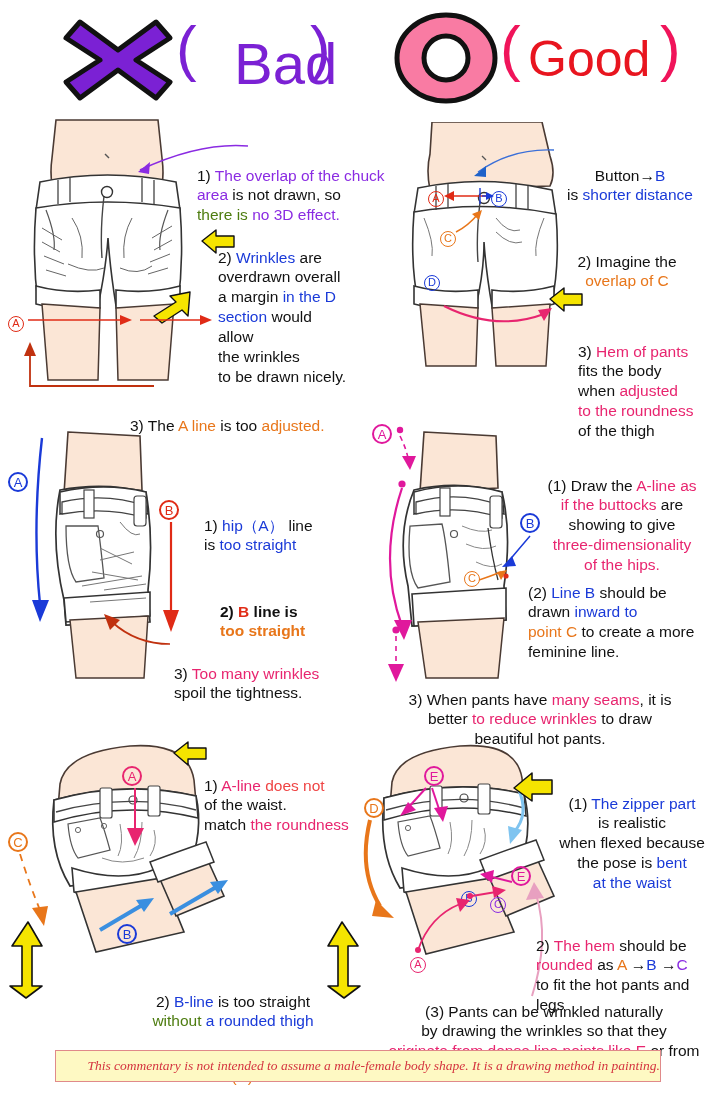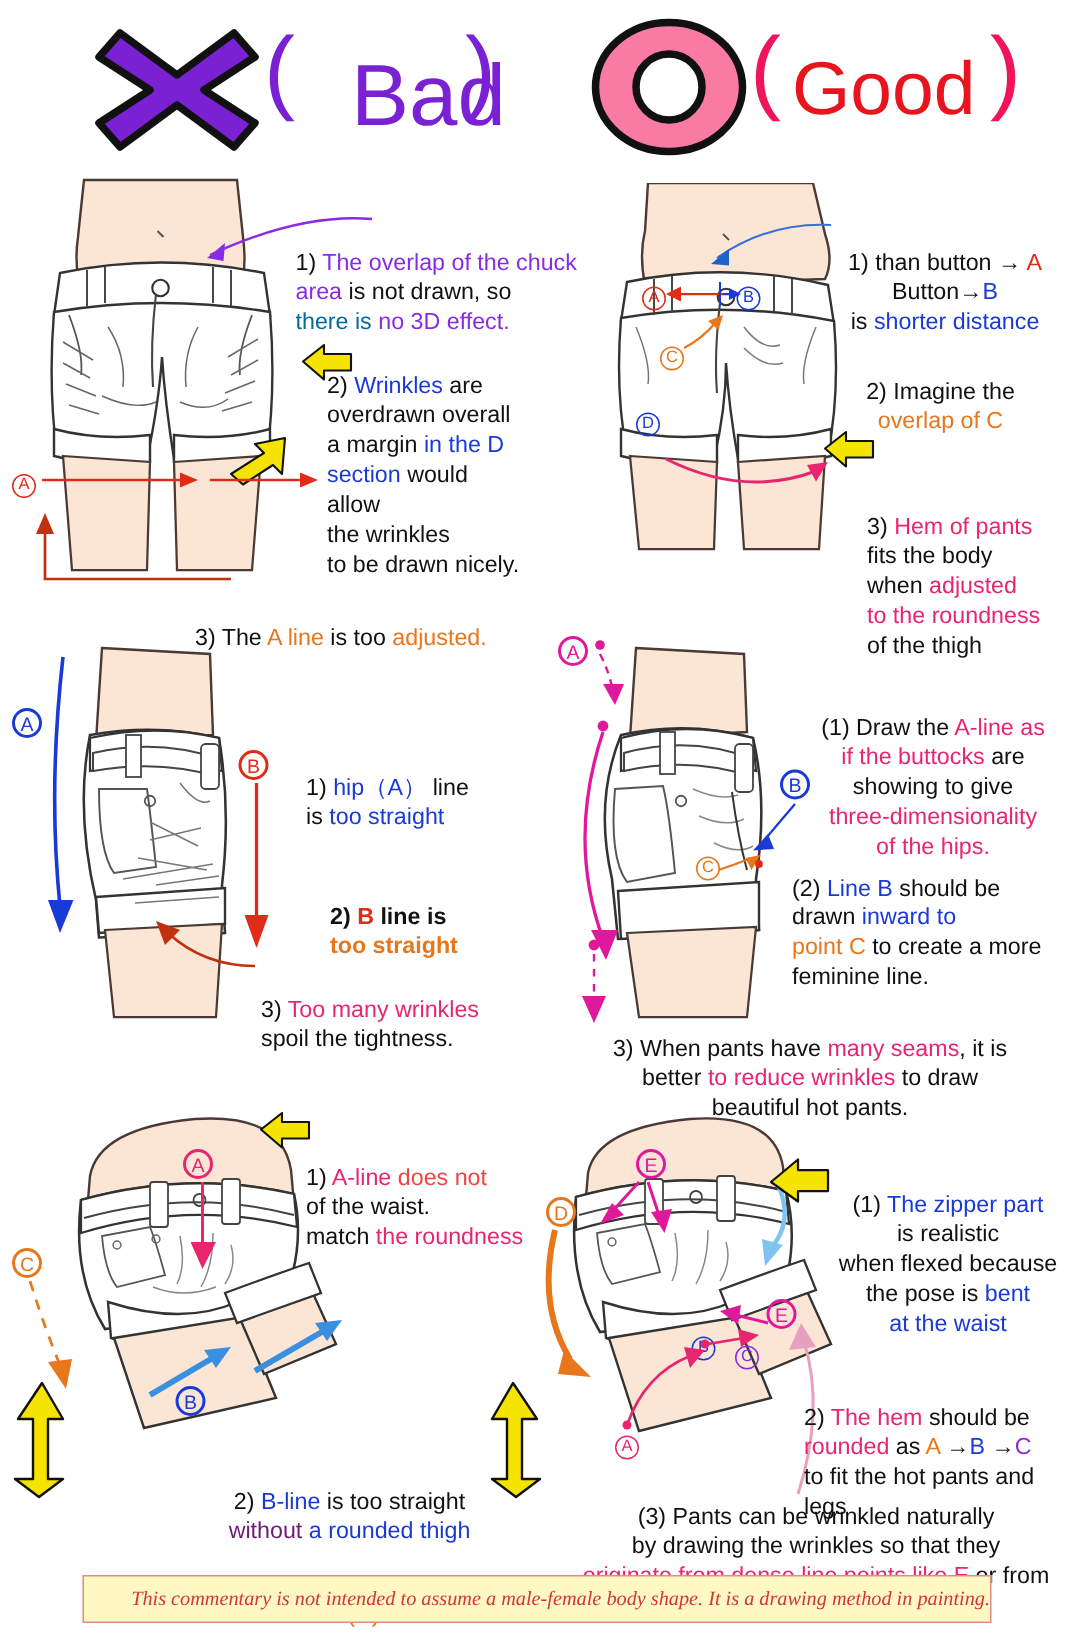--- a/index.html
+++ b/index.html
@@ -140,21 +140,21 @@
     <polygon points="104,10 92,5 92,15" fill="#e02b16"></polygon>
     <path d="M112 10 L178 10" stroke="#e02b16" stroke-width="1.6" fill="none"></path>
     <polygon points="184,10 172,5 172,15" fill="#e02b16"></polygon>
   </svg>
   <svg class="abs" style="left:14px;top:340px;" width="160" height="52">
     <path d="M140 46 L16 46 L16 10" stroke="#c0310f" stroke-width="1.8" fill="none"></path>
     <polygon points="16,2 10,16 22,16" fill="#c0310f"></polygon>
   </svg>
 
   <div class="abs txt tl" style="left:197px;top:126px;width:220px;">
-    <div><div><span style="color: rgb(17, 17, 17);">1) </span><span style="color: rgb(138, 43, 226);">The overlap of the chuck</span></div><div><span style="color: rgb(138, 43, 226);">area </span><span style="color: rgb(17, 17, 17);">is not drawn, so</span></div><div><span style="color: #0369a1;">there is </span><span style="color: rgb(138, 43, 226);">no 3D effect.</span></div></div>
+    <div><div><span style="color: rgb(17, 17, 17);">1) </span><span style="color: rgb(138, 43, 226);">The overlap of the chuck</span></div><div><span style="color: rgb(138, 43, 226);">area </span><span style="color: rgb(17, 17, 17);">is not drawn, so</span></div><div><span style="color: #4d7c0f;">there is </span><span style="color: rgb(138, 43, 226);">no 3D effect.</span></div></div>
   </div>
   <div class="abs txt tl" style="left:218px;top:208px;width:205px;">
     <div><div><span style="color: rgb(17, 17, 17);">2) </span><span style="color: rgb(26, 58, 216);">Wrinkles</span><span style="color: rgb(17, 17, 17);"> are</span></div><div><span style="color: rgb(17, 17, 17);">overdrawn overall</span></div><div><span style="color: rgb(17, 17, 17);">a margin </span><span style="color: rgb(26, 58, 216);">in the D</span></div><div><span style="color: rgb(26, 58, 216);">section</span><span style="color: rgb(17, 17, 17);"> would</span></div><div><span style="color: rgb(17, 17, 17);">allow</span></div><div><span style="color: rgb(17, 17, 17);">the wrinkles</span></div><div><span style="color: rgb(17, 17, 17);">to be drawn nicely.</span></div></div>
   </div>
   <div class="abs txt tl" style="left:130px;top:376px;width:290px;">
     <div><div><span style="color: rgb(17, 17, 17);">3) The </span><span style="color: rgb(232, 118, 26);">A line</span><span style="color: rgb(17, 17, 17);"> is too </span><span style="color: rgb(232, 118, 26);">adjusted.</span></div></div>
   </div>
 
   <div class="illu" style="left:400px;top:122px;">
     <svg width="170" height="250" viewBox="0 0 170 250">
@@ -209,21 +209,21 @@
   <svg class="abs" style="left:440px;top:300px;" width="120" height="36">
     <path d="M4 6 Q56 32 104 14" stroke="#e8256f" stroke-width="2" fill="none"></path>
     <polygon points="112,8 98,10 104,21" fill="#e8256f"></polygon>
   </svg>
 
   <svg class="abs" style="left:548px;top:286px;" width="36" height="26">
     <polygon points="2,13 16,2 16,8 34,8 34,19 16,19 16,25" fill="#f5e400" stroke="#111" stroke-width="1.4" stroke-linejoin="round"></polygon>
   </svg>
 
   <div class="abs txt tc" style="left:548px;top:126px;width:164px;">
-    <div><div><span style="color: rgb(17, 17, 17);">1) than button → </span><span style="color: rgb(224, 43, 22);">A</span></div><div><span style="color: rgb(17, 17, 17);">Button→</span><span style="color: rgb(26, 58, 216);">B</span></div><div><span style="color: rgb(17, 17, 17);">is </span><span style="color: rgb(26, 58, 216);">shorter distance</span></div></div>
+    <div><div><span style="color: rgb(17, 17, 17);">Button→</span><span style="color: rgb(26, 58, 216);">B</span></div><div><span style="color: rgb(17, 17, 17);">is </span><span style="color: rgb(26, 58, 216);">shorter distance</span></div></div>
   </div>
   <div class="abs txt tc" style="left:552px;top:212px;width:150px;">
     <div><div><span style="color: rgb(17, 17, 17);">2) Imagine the</span></div><div><span style="color: rgb(232, 118, 26);">overlap of C</span></div></div>
   </div>
   <div class="abs txt tl" style="left:578px;top:302px;width:140px;">
     <div><div><span style="color: rgb(17, 17, 17);">3) </span><span style="color: rgb(232, 37, 111);">Hem of pants</span></div><div><span style="color: rgb(17, 17, 17);">fits the body</span></div><div><span style="color: rgb(17, 17, 17);">when </span><span style="color: rgb(232, 37, 111);">adjusted</span></div><div><span style="color: rgb(232, 37, 111);">to the roundness</span></div><div><span style="color: rgb(17, 17, 17);">of the thigh</span></div></div>
   </div>
 
   <div class="illu" style="left:42px;top:430px;">
     <svg width="125" height="250" viewBox="0 0 125 250">
@@ -403,21 +403,21 @@
     <polygon points="24,2 40,26 30,26 30,66 42,66 26,78 10,66 20,66 20,26 10,26" fill="#f5e400" stroke="#111" stroke-width="1.6" stroke-linejoin="round"></polygon>
   </svg>
   <svg class="abs" style="left:172px;top:740px;" width="36" height="26">
     <polygon points="2,13 16,2 16,8 34,8 34,19 16,19 16,25" fill="#f5e400" stroke="#111" stroke-width="1.4" stroke-linejoin="round"></polygon>
   </svg>
 
   <div class="abs txt tl" style="left:204px;top:736px;width:190px;">
     <div><div><span style="color: rgb(17, 17, 17);">1) </span><span style="color: rgb(232, 37, 111);">A-line</span><span style="color: #ef4444;"> does not</span></div><div><span style="color: rgb(17, 17, 17);">of the waist.</span></div><div><span style="color: rgb(17, 17, 17);">match </span><span style="color: rgb(232, 37, 111);">the roundness</span></div></div>
   </div>
   <div class="abs txt tc" style="left:108px;top:952px;width:250px;">
-    <div><div><span style="color: rgb(17, 17, 17);">2) </span><span style="color: rgb(26, 58, 216);">B-line</span><span style="color: rgb(17, 17, 17);"> is too straight</span></div><div><span style="color: #701a75; margin-top: 20px;">without </span><span style="color: rgb(26, 58, 216);">a rounded thigh</span></div></div>
+    <div><div><span style="color: rgb(17, 17, 17);">2) </span><span style="color: rgb(26, 58, 216);">B-line</span><span style="color: rgb(17, 17, 17);"> is too straight</span></div><div><span style="color: #4d7c0f; margin-top: 20px;">without </span><span style="color: rgb(26, 58, 216);">a rounded thigh</span></div></div>
   </div>
   <div class="abs txt tc" style="left:30px;top:1008px;width:290px;">
     <div><div><span style="color: rgb(17, 17, 17);">3) </span><span style="color: rgb(232, 118, 26);">Roundness</span><span style="color: rgb(17, 17, 17);"> is very important</span></div><div><span style="color: rgb(17, 17, 17);">for </span><span style="color: rgb(232, 118, 26);">the buttocks line(C)</span></div></div>
   </div>
 
   <div class="illu" style="left:366px;top:740px;">
     <svg width="205" height="218" viewBox="0 0 205 218">
       <path d="M26 42 Q32 12 94 6 Q150 2 156 38 L158 60 L24 66 Z" fill="#fbe6d6" stroke="#4a3a33" stroke-width="1.6"></path>
       <path d="M18 58 Q12 112 34 148 L152 132 Q168 92 158 54 Q90 38 18 58 Z" fill="#fff" stroke="#333" stroke-width="1.7"></path>
       <path d="M18 58 Q90 38 158 54 L160 76 Q90 58 18 80 Z" fill="#fff" stroke="#333" stroke-width="1.5"></path>

